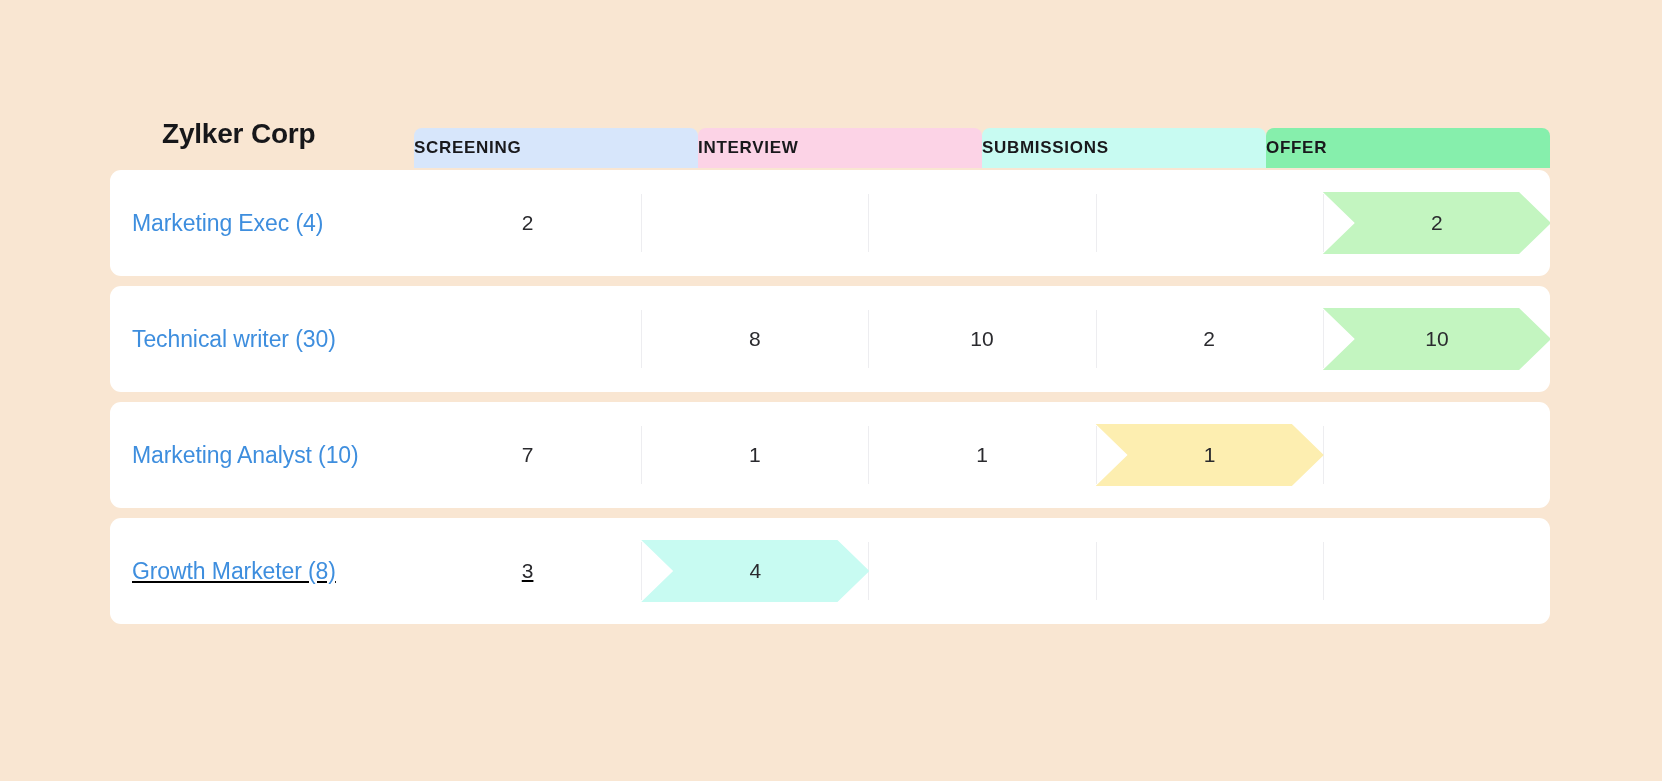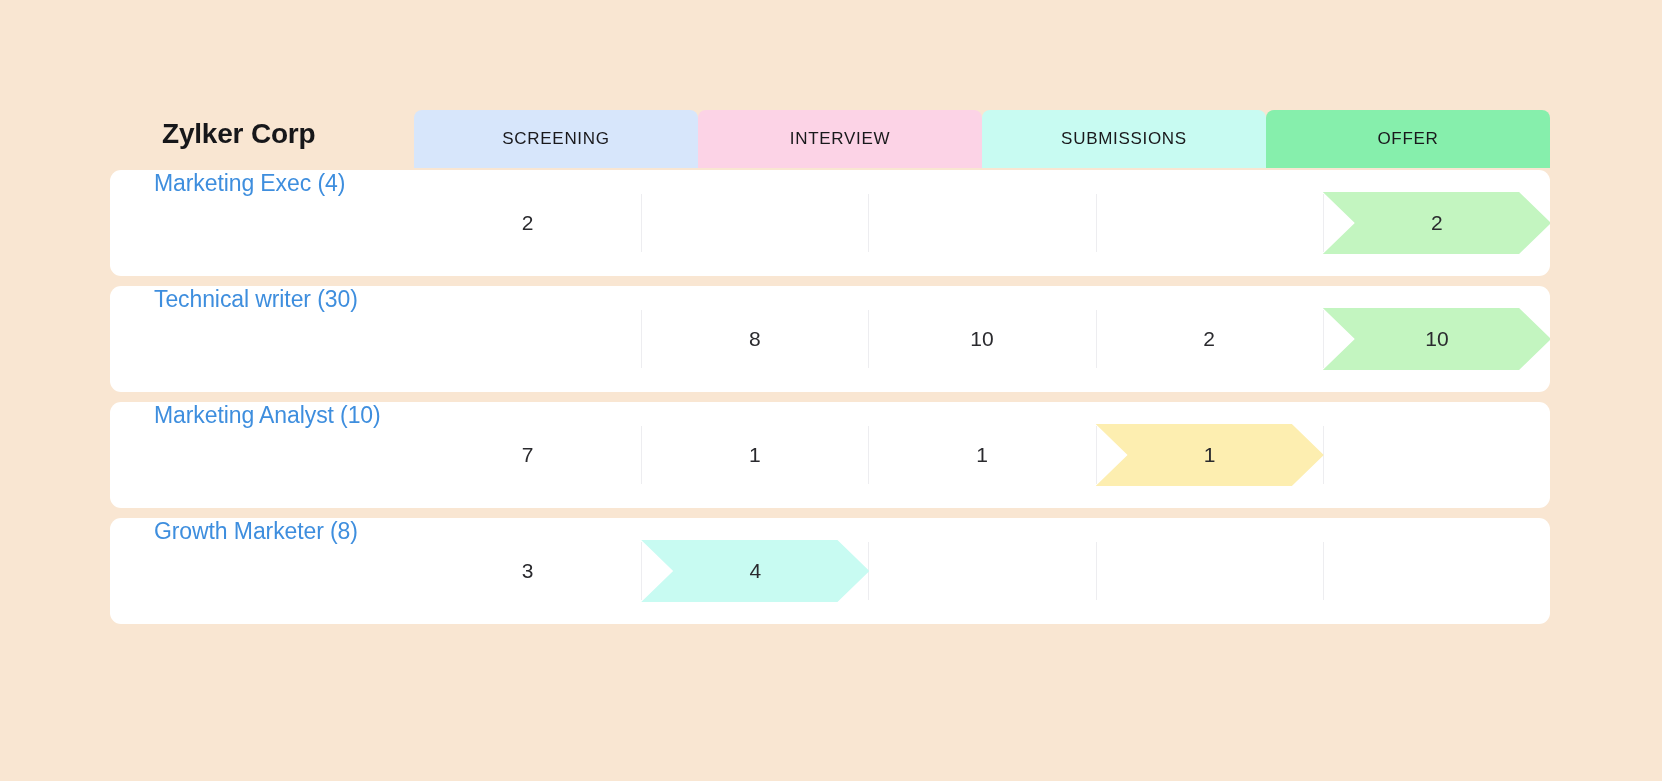--- a/index.html
+++ b/index.html
@@ -40,52 +40,53 @@
   }
   .brand-title {
     font-size: 28px;
     font-weight: bold;
     color: #17171a;
     letter-spacing: -0.2px;
     white-space: nowrap;
   }
   .stage-tab {
     flex: 1 1 0;
-    height: 58px;
-    display: flex;
-    align-items: center;
-    justify-content: center;
+    height: 40px;
+    display: flex;
+    align-items: center;
+    justify-content: flex-start;
     border-radius: 8px 8px 0 0;
     font-size: 17px;
-    font-weight: normal;
+    font-weight: bold;
     letter-spacing: 0.7px;
     color: #19191c;
     box-sizing: border-box;
   }
 
   
   .rows {
     margin-top: 2px;
   }
   .job-row {
     display: flex;
     align-items: stretch;
     background: #ffffff;
     border-radius: 11px;
     height: 106px;
     margin-bottom: 10px;
     overflow: hidden;
   }
-  .job-row:last-child { margin-bottom: 8px; }
+  .job-row:last-child { margin-bottom: 8px; text-decoration: underline; }
 
   .job-name-cell {
     width: 304px;
     flex: 0 0 304px;
     display: flex;
-    padding-left: 44px;
+    align-items: center;
+    padding-left: 22px;
     box-sizing: border-box;
   }
   .job-name {
     font-size: 23px;
     color: #3e8ede;
     white-space: nowrap;
     letter-spacing: -0.1px;
   }
 
   .stage-cell {

